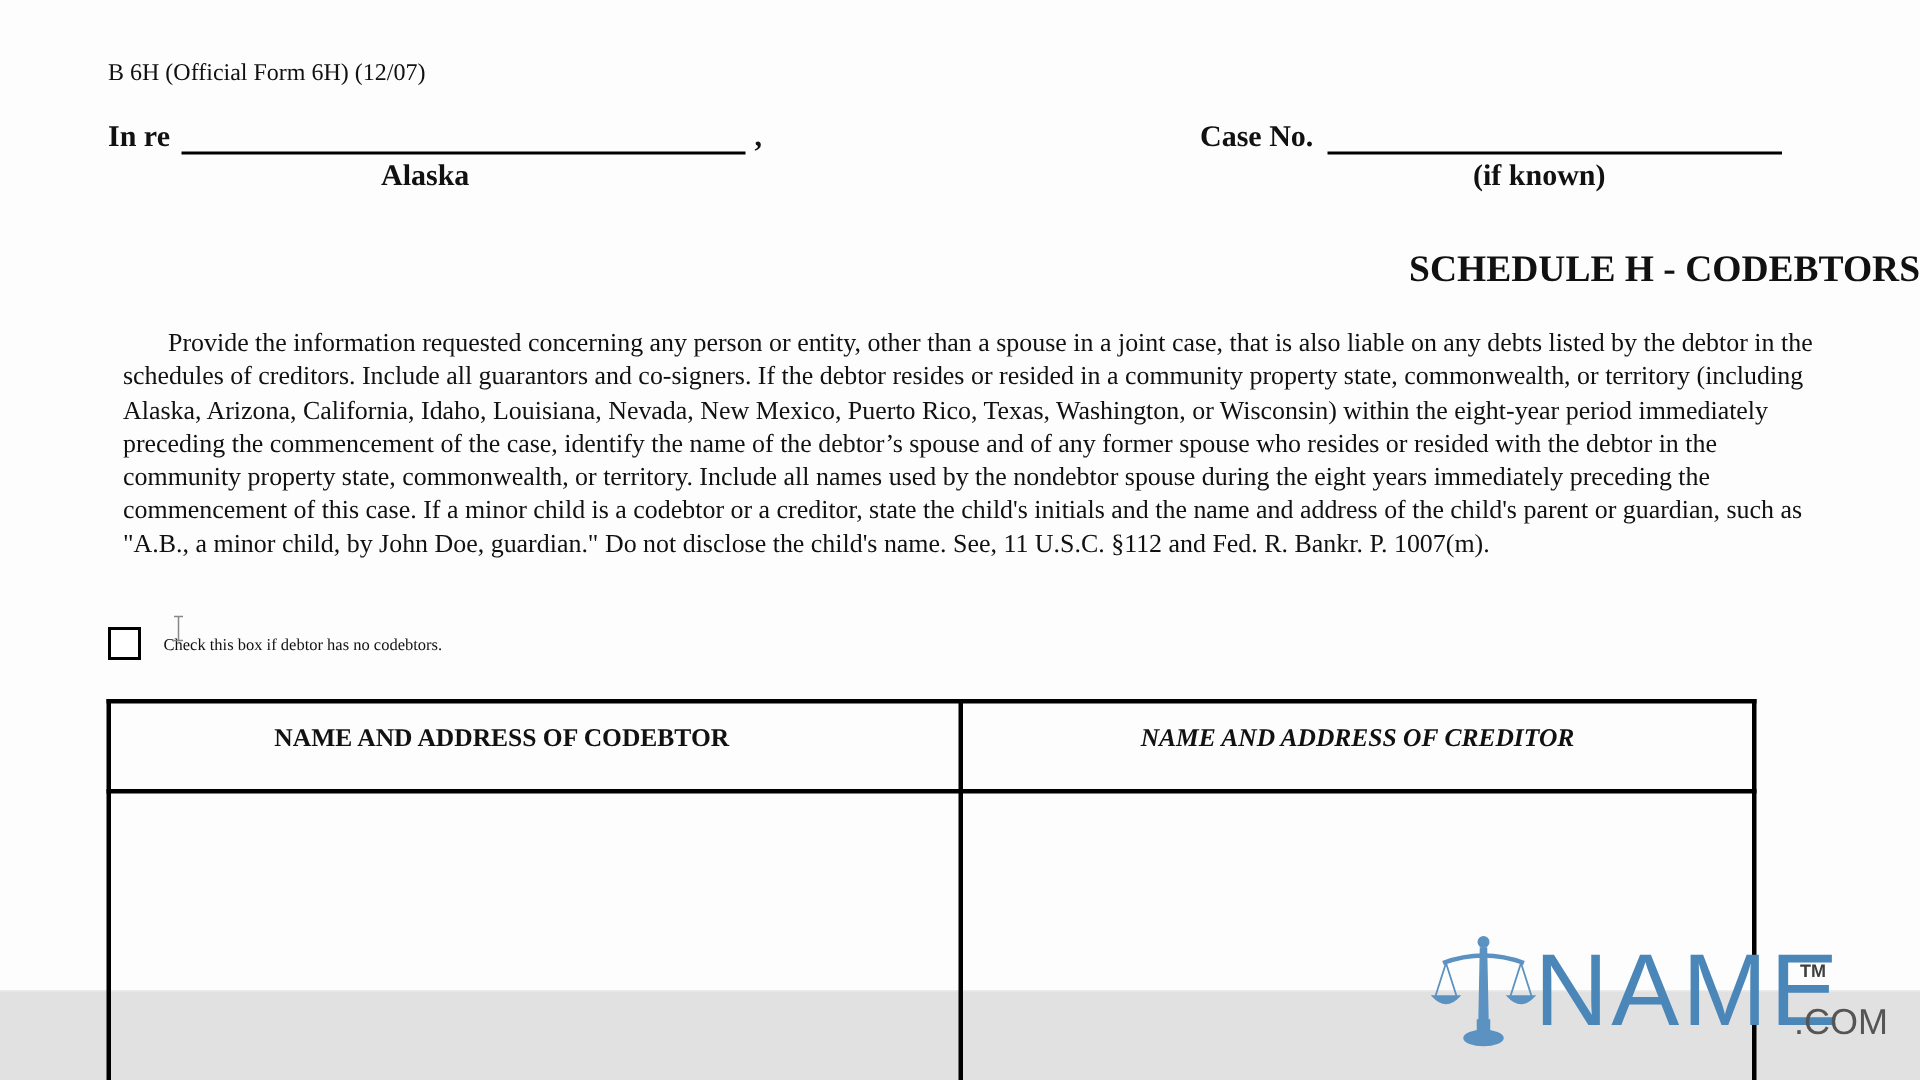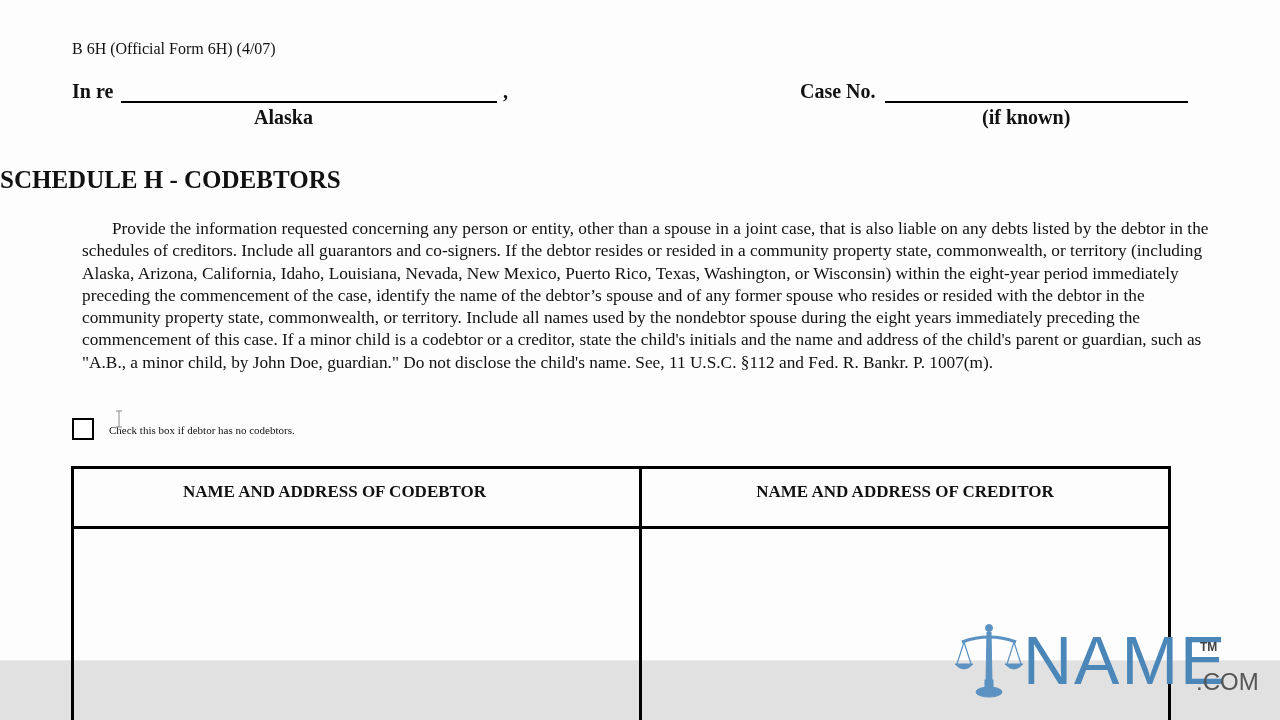--- a/index.html
+++ b/index.html
@@ -15,55 +15,55 @@
   }
   .abs { position:absolute; }
   .form-id { left:72px; top:40px; font-size:16px; }
   .inre-label { left:72px; top:80px; font-size:20px; font-weight:bold; }
   .inre-line { left:121px; top:101px; width:376px; height:0; border-top:2.5px solid #000; }
   .inre-comma { left:503px; top:80px; font-size:20px; font-weight:bold; }
   .debtor-label { left:254px; top:106px; font-size:20px; font-weight:bold; }
   .case-label { left:800px; top:80px; font-size:20px; font-weight:bold; }
   .case-line { left:885px; top:101px; width:303px; height:0; border-top:2.5px solid #000; }
   .ifknown-label { left:982px; top:106px; font-size:20px; font-weight:bold; }
-  .title { left:0; width:1280px; top:166px; text-align:left; font-size:25px; font-weight:bold;font-family:Liberation Serif, serif; }
+  .title { left:0; width:1280px; top:166px; text-align:right; font-size:25px; font-weight:bold;font-family:Liberation Serif, serif; }
   .para {
     left:72px; top:218px; width:1140px; font-size:17.3px; line-height:22.3px;
     text-indent:30px; white-space:normal;margin-left:10px;
   }
   .checkbox {
     left:72px; top:418px; width:18px; height:18px; border:2.5px solid #000; background:#fff; cursor:pointer;
   }
   .check-label { left:109px; top:424px; font-size:11px; }
   .cursor-ibeam { left:115px; top:410px; width:8px; height:18px; }
   .table {
     left:71px; top:466px; width:1100px; height:300px;
     border:3px solid #000; border-bottom:none; box-sizing:border-box;
   }
   .col-divider { left:639px; top:466px; width:3px; height:260px; background:#000; }
   .header-bottom { left:71px; top:526px; width:1100px; height:3px; background:#000; }
   .th { top:482px; font-size:17px; font-weight:bold; text-align:center; }
   .th-1 { left:74px; width:521px; }
-  .th-2 { left:642px; width:526px; }
+  .th-2 { left:642px; width:526px;font-style:italic; }
   .cell { top:529px; height:200px; }
   .cell-1 { left:74px; width:565px; }
   .cell-2 { left:642px; width:526px; }
   .logo-text {
     left:1023px; top:620px; font-family:"Liberation Sans", "DejaVu Sans", sans-serif;
     font-size:68px; color:#4a86b8; letter-spacing:2px; line-height:80px;
   }
   .logo-tm { left:1200px; top:640px; font-family:"Liberation Sans", sans-serif; font-size:12px; color:#404040; font-weight:bold; }
   .logo-com { left:1196px; top:668px; font-family:"Liberation Sans", sans-serif; font-size:24px; color:#555; }
 </style>
 </head>
 <body>
 
 <div class="gray-band"></div>
 
-<div class="abs form-id">B 6H (Official Form 6H) (4/07)</div>
+<div class="abs form-id">B 6H (Official Form 6H) (12/07)</div>
 
 <div class="abs inre-label">In re</div>
 <div class="abs inre-line"></div>
 <div class="abs inre-comma">,</div>
 <div class="abs debtor-label">Alaska</div>
 
 <div class="abs case-label">Case No.</div>
 <div class="abs case-line"></div>
 <div class="abs ifknown-label">(if known)</div>
 

